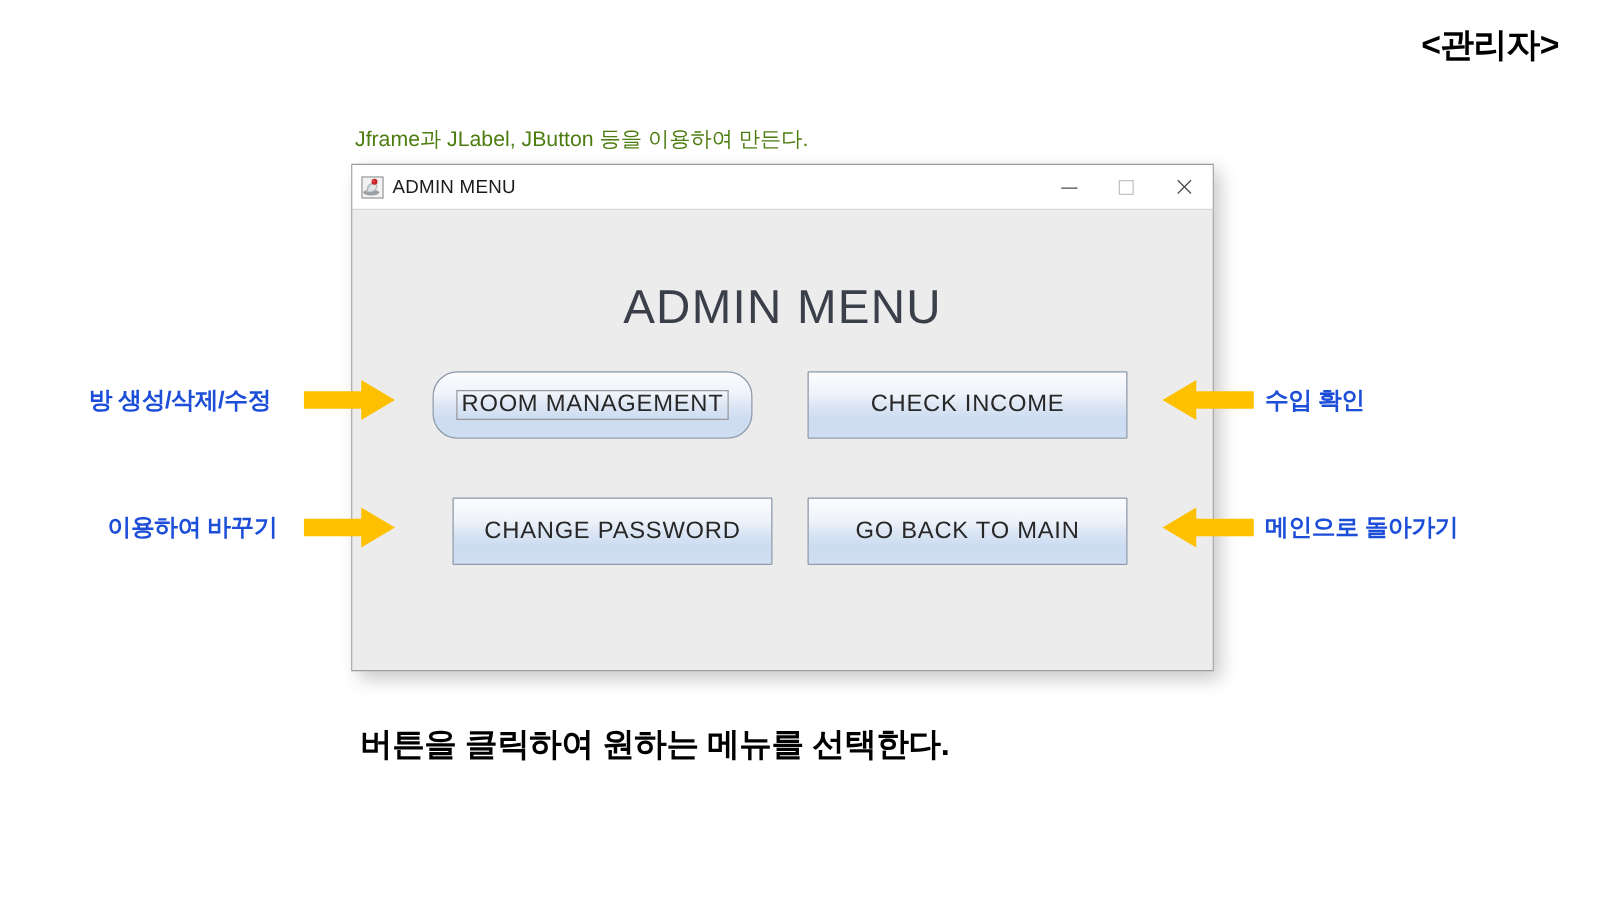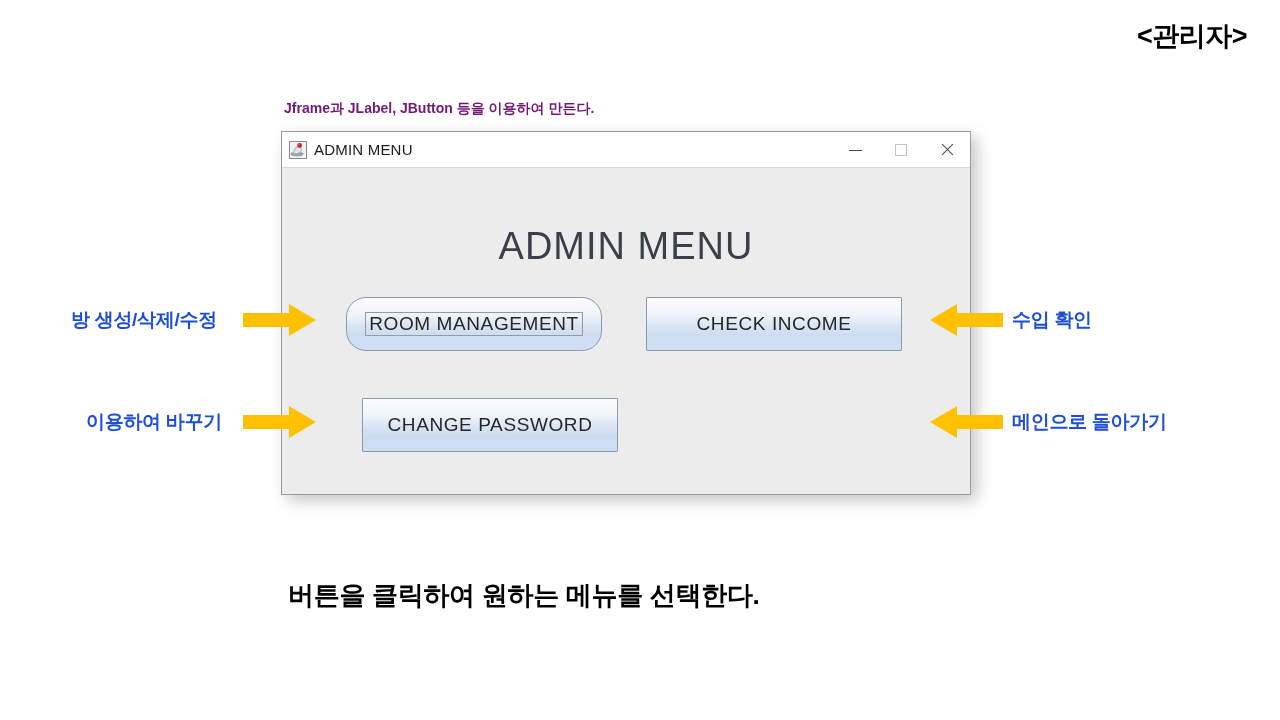--- a/index.html
+++ b/index.html
@@ -51,44 +51,44 @@
     letter-spacing: -0.5px;
     white-space: nowrap;
     text-align: right;
   }
 
   
   .note-top {
     position: absolute;
     left: 284px;
     top: 100px;
-    font-size: 14px;
-    font-weight: bold;
-    color: #701a75;
+    font-size: 17px;
+    font-weight: normal;
+    color: #4d7c0f;
     white-space: nowrap;
   }
 
   
   .caption-bottom {
     position: absolute;
     left: 288px;
     top: 578px;
     font-size: 26px;
     font-weight: bold;
     letter-spacing: -0.3px;
     white-space: nowrap;
   }
 
   
   .jwindow {
     position: absolute;
     left: 281px;
     top: 131px;
     width: 690px;
-    height: 364px;
+    height: 406px;
     background: #ececec;
     border: 1px solid #9c9c9c;
     box-shadow: 6px 6px 14px rgba(0,0,0,0.22);
     box-sizing: border-box;
   }
   .titlebar {
     position: relative;
     height: 36px;
     background: #ffffff;
     border-bottom: 1px solid #d8d8d8;
@@ -277,20 +277,23 @@
     </div>
 
     <div class="jbtn btn-r1c2">
       <span class="jbtn-label">CHECK INCOME</span>
     </div>
 
     <div class="jbtn btn-r2c1">
       <span class="jbtn-label">CHANGE PASSWORD</span>
     </div>
 
+    <div class="jbtn btn-r2c2">
+      <span class="jbtn-label">GO BACK TO MAIN</span>
+    </div>
   </div>
 </div>
 
 <div class="anno-label anno-l1">방 생성/삭제/수정</div>
 <div class="arrow arr-l1">
   <svg width="74" height="34" viewBox="0 0 74 34">
     <polygon points="0,10 46,10 46,1 73,17 46,33 46,24 0,24" fill="#FFC000"></polygon>
   </svg>
 </div>
 

